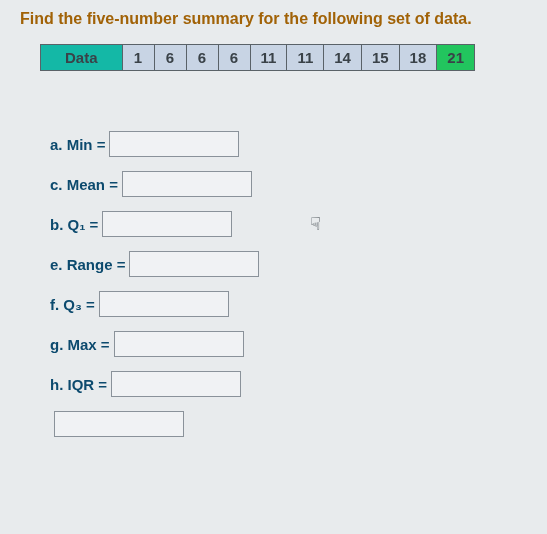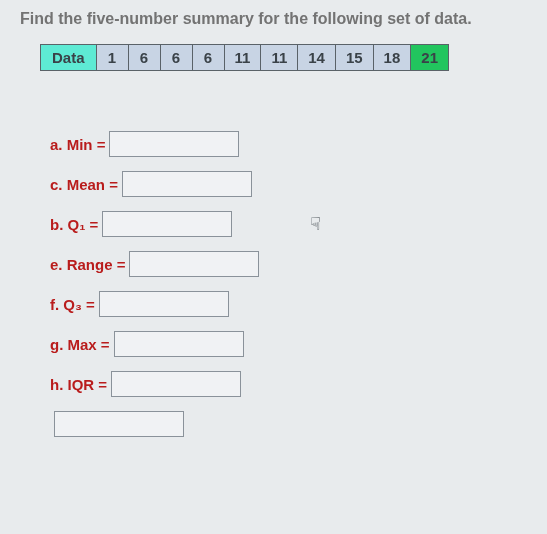--- a/index.html
+++ b/index.html
@@ -12,37 +12,37 @@
       background: #e8ebed;
       padding: 10px 20px;
       width: 547px;
       height: 534px;
       color: #3a4248;
     }
     .prompt {
       font-size: 16px;
       font-weight: bold;
       margin-bottom: 16px;
-      color: #737373;
+      color: #a16207;
     }
     .data-table {
       border-collapse: collapse;
       margin-left: 20px;
       margin-bottom: 40px;
     }
     .data-table td {
       border: 1px solid #5a6268;
       padding: 4px 10px;
       text-align: center;
       font-size: 15px;
     }
     .data-table .header-cell {
-      background: #5eead4;
+      background: #14b8a6;
       font-weight: bold;
-      padding: 4px 11px;
+      padding: 4px 24px;
     }
     .data-table .data-cell {
       background: #c8d4e4;
       font-weight: bold;
       min-width: 32px;
     }
     .data-table .data-cell:last-child {
       background: #22c55e;
     }
     .answers {
@@ -51,21 +51,21 @@
     }
     .answer-row {
       display: flex;
       align-items: center;
       margin-bottom: 14px;
       position: relative;
     }
     .answer-label {
       font-size: 15px;
       font-weight: bold;
-      color: #b91c1c;
+      color: #0c4a6e;
       white-space: nowrap;
     }
     .answer-input {
       height: 26px;
       width: 130px;
       border: 1px solid #8a929a;
       background: #f0f2f4;
       padding: 2px 6px;
       font-size: 14px;
       margin-left: 4px;

